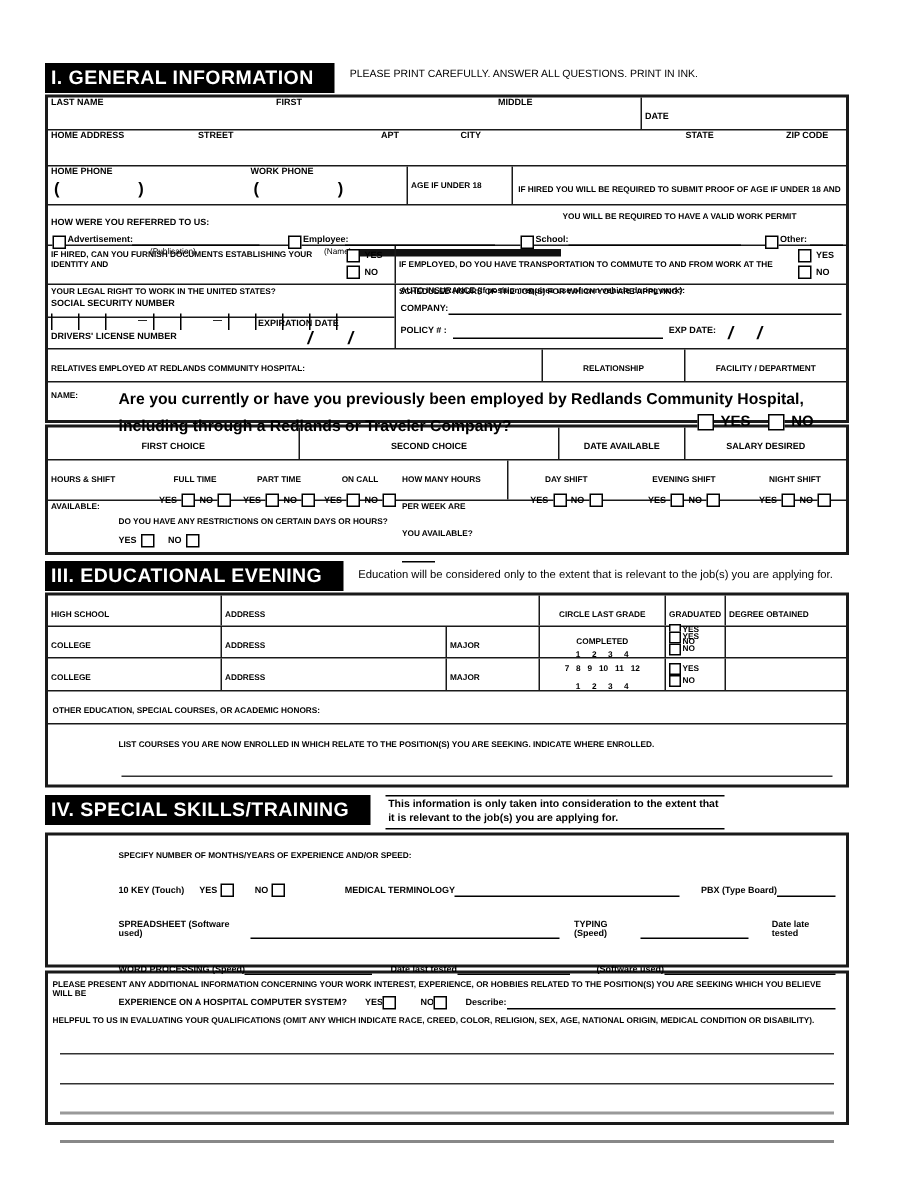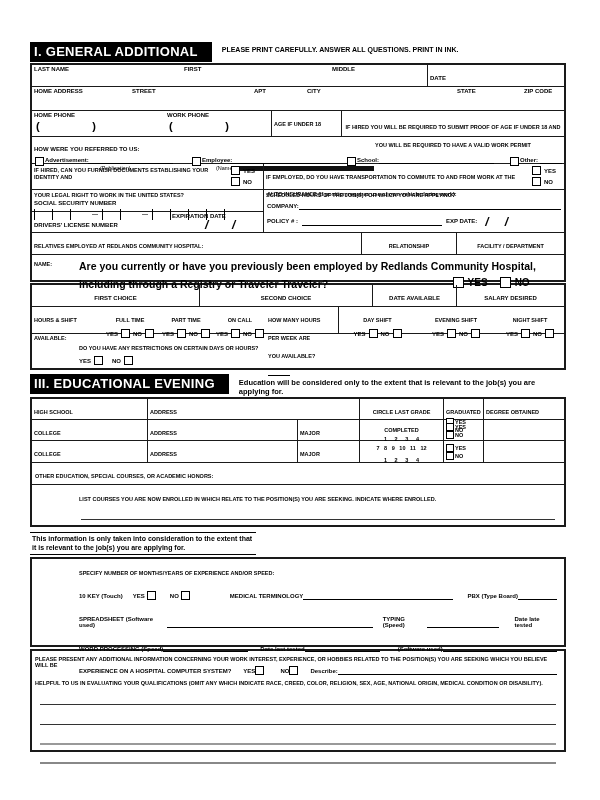--- a/index.html
+++ b/index.html
@@ -1,20 +1,20 @@
 <!DOCTYPE html>
 <html><head>
 <meta charset="utf-8">
 <style>
   html,body{margin:0;padding:0;}
   .page{position:relative;width:600px;height:800px;background:#fff;font-family:"Liberation Sans",sans-serif;color:#000;overflow:hidden;}
   .form{position:absolute;left:30px;top:42px;width:536px;}
   .hdr{display:flex;align-items:flex-start;gap:10px;margin-bottom:0;}
   .bar{background:#000;color:#fff;font-weight:bold;font-size:13px;padding:2px 14px 3px 4px;letter-spacing:.3px;white-space:nowrap;}
-  .hnote{font-weight:bold;font-size:7px;padding-top:4px;}
+  .hnote{font-weight:normal;font-size:7px;padding-top:4px;}
   .box{border:2px solid #1a1a1a;box-sizing:border-box;}
   .row{display:flex;border-bottom:1.5px solid #1a1a1a;position:relative;box-sizing:border-box;}
   .row.last{border-bottom:none;margin-left:44px;}
   .cell{border-right:1.5px solid #1a1a1a;position:relative;box-sizing:border-box;padding:1px 2px;}
   .cell.last{border-right:none;}
   .lbl{font-size:6px;font-weight:bold;line-height:1.2;display:inline-block;}
   .t5{font-size:5.5px;}
   .t5n{font-size:5.5px;font-weight:bold;line-height:1.3;}
   .cb{display:inline-block;width:7px;height:7px;border:1px solid #000;vertical-align:middle;background:#fff;flex:none;}
   .blank{display:inline-block;border-bottom:1px solid #000;height:8px;box-sizing:border-box;}
@@ -28,21 +28,21 @@
   .skrow{display:flex;align-items:flex-end;font-size:6px;font-weight:bold;padding:0 3px;}
   .wline{border-bottom:1.5px solid #555;height:1px;margin:0 8px;}
 </style>
 </head>
 <body>
 
 <div class="page">
 <div class="form">
 
   <div class="hdr">
-    <span class="bar">I. GENERAL ADDITIONAL</span>
+    <span class="bar">I. GENERAL INFORMATION</span>
     <span class="hnote">PLEASE PRINT CAREFULLY. ANSWER ALL QUESTIONS. PRINT IN INK.</span>
   </div>
 
   <div class="box" style="margin-top:1px;">
 
     <div class="row" style="height:22px;">
       <div class="cell" style="width:396px;">
         <span class="lbl abs" style="left:2px;top:1px;">LAST NAME</span>
         <span class="lbl abs" style="left:152px;top:1px;">FIRST</span>
         <span class="lbl abs" style="left:300px;top:1px;">MIDDLE</span>
@@ -184,21 +184,21 @@
       <div class="cell ctr" style="width:95px;">
         <span class="lbl t5">RELATIONSHIP</span>
       </div>
       <div class="cell last ctr" style="flex:1;">
         <span class="lbl t5">FACILITY / DEPARTMENT</span>
       </div>
     </div>
 
     <div class="row last" style="height:25px;display:block;padding:1px 3px;">
       <span class="bigq">Are you currently or have you previously been employed by Redlands Community Hospital,</span><br>
-      <span class="bigq">including through a Registry or Traveler Traveler?</span>
+      <span class="bigq">including through a Redlands or Traveler Company?</span>
       <span style="display:inline-flex;align-items:center;gap:4px;margin-left:120px;font-size:10px;font-weight:bold;">
         <span class="cb" style="width:9px;height:9px;"></span>
             <span>YES</span>
         <span class="cb" style="width:9px;height:9px;margin-left:8px;"></span>
             <span>NO</span>
       </span>
     </div>
   </div>
 
   <div class="box" style="margin-top:1px;">
@@ -361,20 +361,21 @@
       <span class="lbl t5">OTHER EDUCATION, SPECIAL COURSES, OR ACADEMIC HONORS:</span>
     </div>
 
     <div class="row last" style="height:40px;display:block;padding:2px 3px;">
       <span class="lbl t5">LIST COURSES YOU ARE NOW ENROLLED IN WHICH RELATE TO THE POSITION(S) YOU ARE SEEKING.  INDICATE WHERE ENROLLED.</span>
       <div style="border-bottom:1.5px solid #333;margin:14px 6px 0 2px;"></div>
     </div>
   </div>
 
   <div class="hdr" style="margin-top:5px;">
+    <span class="bar">IV. SPECIAL SKILLS/TRAINING</span>
     <span style="border-top:1.5px solid #000;border-bottom:1.5px solid #000;padding:1px 4px 2px 2px;font-weight:bold;font-size:7px;line-height:1.3;">
       <span>This information is only taken into consideration to the extent that</span><br>
       <span>it is relevant to the job(s) you are applying for.</span>
     </span>
   </div>
   <div class="box" style="margin-top:2px;">
     <div class="row last" style="height:86px;display:block;padding:2px 0;">
       <span class="lbl t5" style="margin-left:3px;">SPECIFY NUMBER OF MONTHS/YEARS OF EXPERIENCE AND/OR SPEED:</span>
       <div class="skrow" style="margin-top:12px;align-items:center;">
         <span>10 KEY (Touch)</span>

